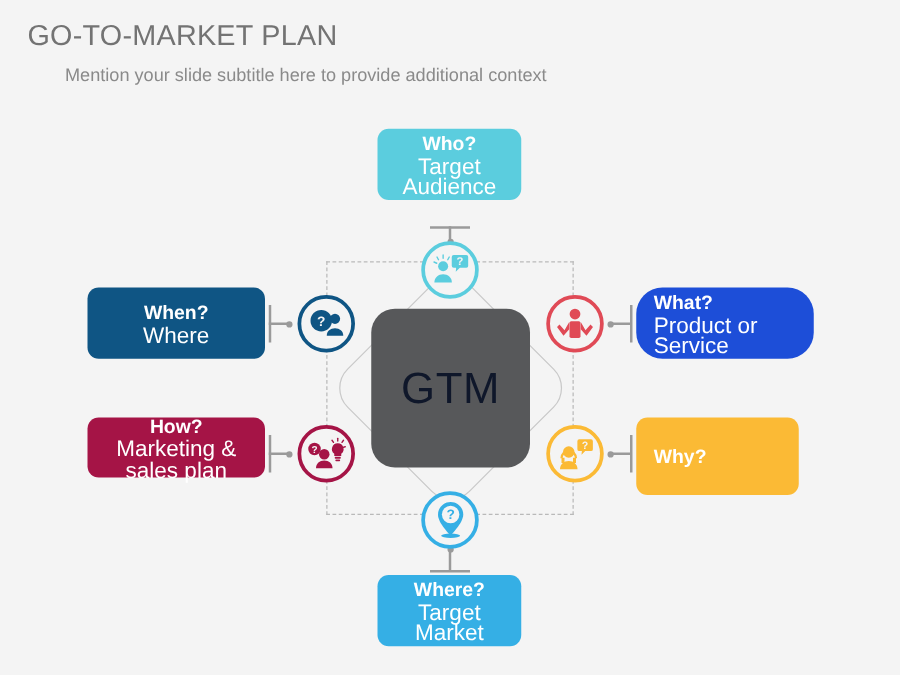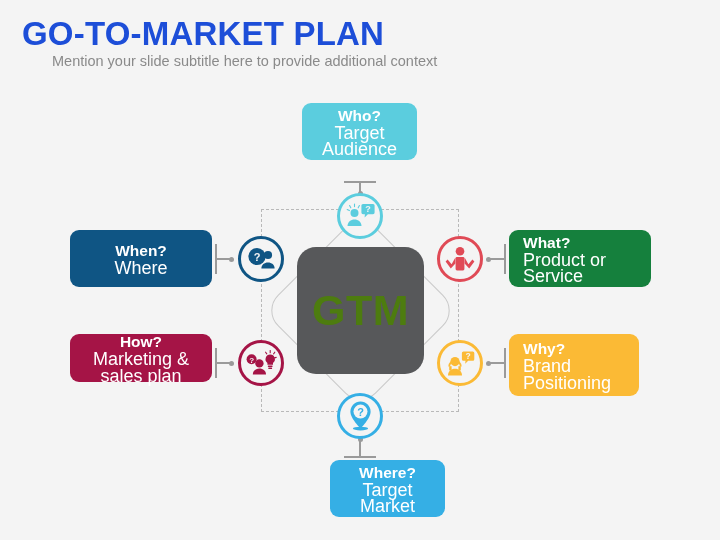--- a/index.html
+++ b/index.html
@@ -14,23 +14,23 @@
     background: #f4f4f4;
     overflow: hidden;
     font-family: "Liberation Sans", sans-serif;
   }
 
   
   #slide-title {
     position: absolute;
     left: 22px;
     top: 15px;
-    font-size: 33px;
-    font-weight: bold;
-    color: #1d4ed8;
+    font-size: 23px;
+    font-weight: normal;
+    color: #737373;
     letter-spacing: 0.2px;
     white-space: nowrap;
   }
   #slide-subtitle {
     position: absolute;
     left: 22px;
     top: 53px;
     font-size: 14.5px;
     color: #8a8a8a;
     white-space: nowrap;
@@ -75,23 +75,23 @@
     border-radius: 19px;
     background: #57585a;
     box-sizing: border-box;
   }
   .diamond-label {
     position: absolute;
     inset: 0;
     display: flex;
     align-items: center;
     justify-content: center;
-    font-size: 43px;
-    font-weight: bold;
-    color: #4d7c0f;
+    font-size: 35px;
+    font-weight: normal;
+    color: #0f172a;
     letter-spacing: 0.5px;
   }
 
   
   .box {
     position: absolute;
     border-radius: 9px;
     box-sizing: border-box;
     display: flex;
     flex-direction: column;
@@ -108,21 +108,21 @@
     font-size: 18px;
     line-height: 16.5px;
     font-weight: normal;
   }
   .box.align-right { align-items: center; text-align: right; }
   .box.align-left  { align-items: flex-start; text-align: left; }
   .box.align-center{ align-items: center; text-align: center; }
 
   
   #box-who   { left: 302px; top: 103px; width: 115px; height: 57px; }
-  #box-where { left: 302px; top: 460px; width: 115px; height: 57px; margin-left: 28px; }
+  #box-where { left: 302px; top: 460px; width: 115px; height: 57px; }
   #box-when  { left: 70px;  top: 230px; width: 142px; height: 57px; }
   #box-how   { left: 70px;  top: 334px; width: 142px; height: 48px; }
   #box-what  { left: 509px; top: 230px; width: 142px; height: 57px; }
   #box-why   { left: 509px; top: 334px; width: 130px; height: 62px; }
 
   
   .stem { position: absolute; background: #9a9a9a; }
   .stem-dot {
     position: absolute;
     width: 5px; height: 5px;
@@ -201,28 +201,27 @@
     <div class="q">When?</div>
     <div class="d">Where</div>
   </div>
 
   <div class="box align-right" id="box-how" style="background:#a51446;">
     <div class="q">How?</div>
     <div class="d">Marketing &amp;</div>
     <div class="d">sales plan</div>
   </div>
 
-  <div class="box align-left" id="box-what" style="background:#15803d;">
+  <div class="box align-left" id="box-what" style="background:#1d4ed8;border-radius:21px;">
     <div class="q">What?</div>
     <div class="d">Product or Service</div>
   </div>
 
   <div class="box align-left" id="box-why" style="background:#fbba35;">
     <div class="q">Why?</div>
-    <div class="d">Brand Positioning</div>
   </div>
 
   <div class="box align-center" id="box-where" style="background:#35afe5;">
     <div class="q">Where?</div>
     <div class="d">Target Market</div>
   </div>
 
   <div class="icon-circle" id="ic-who">
     <span>
       <svg width="30" height="28" viewBox="0 0 30 28">

